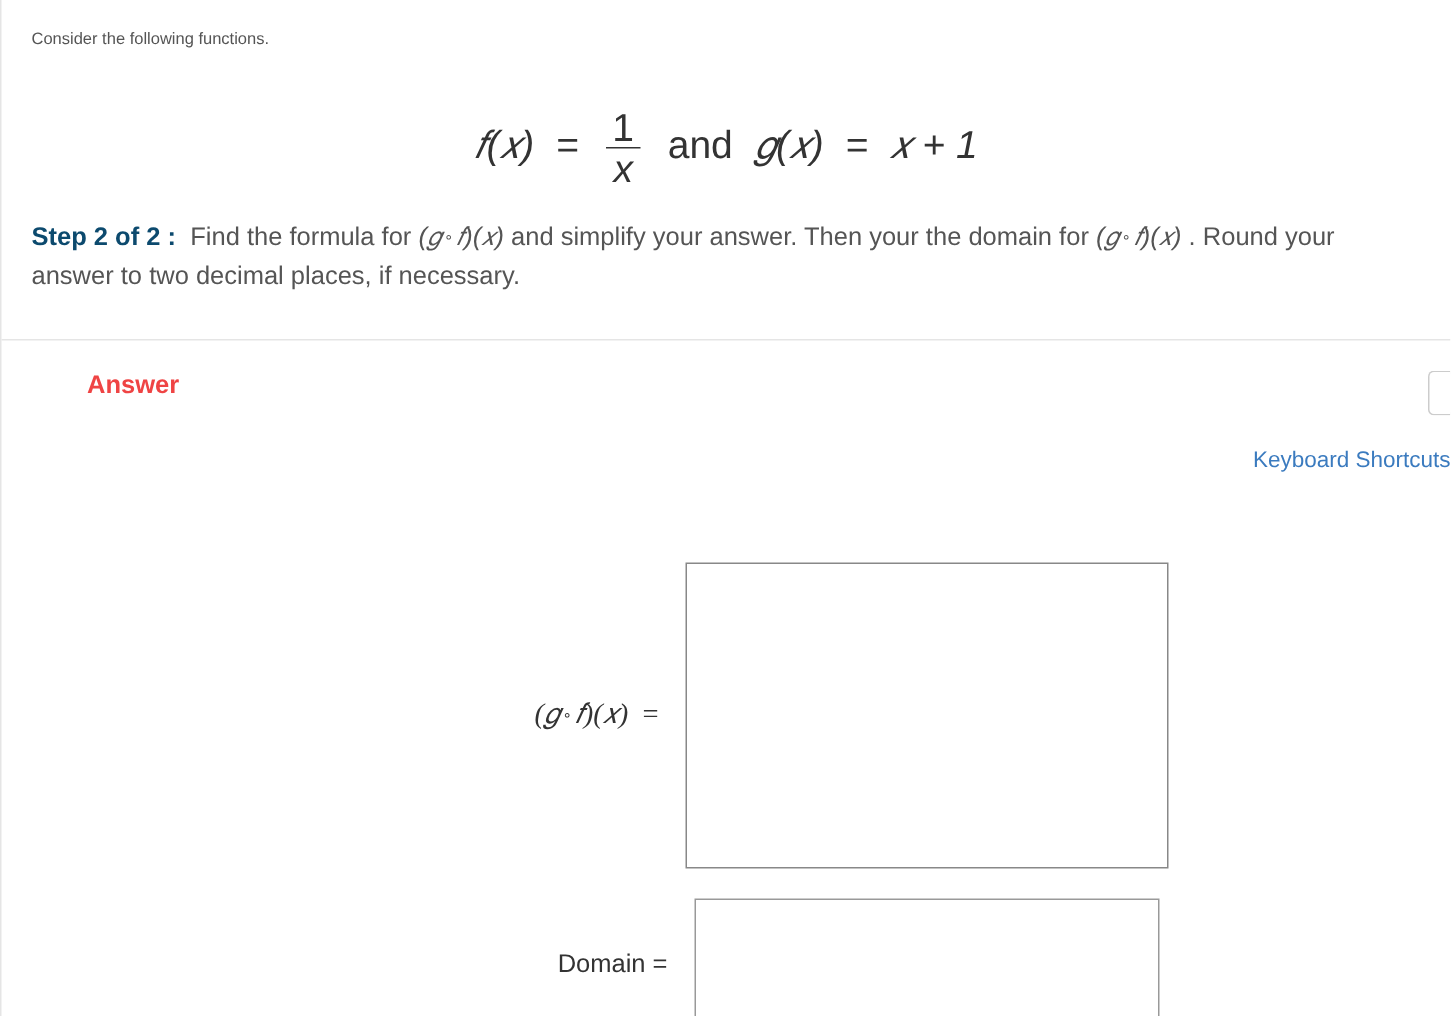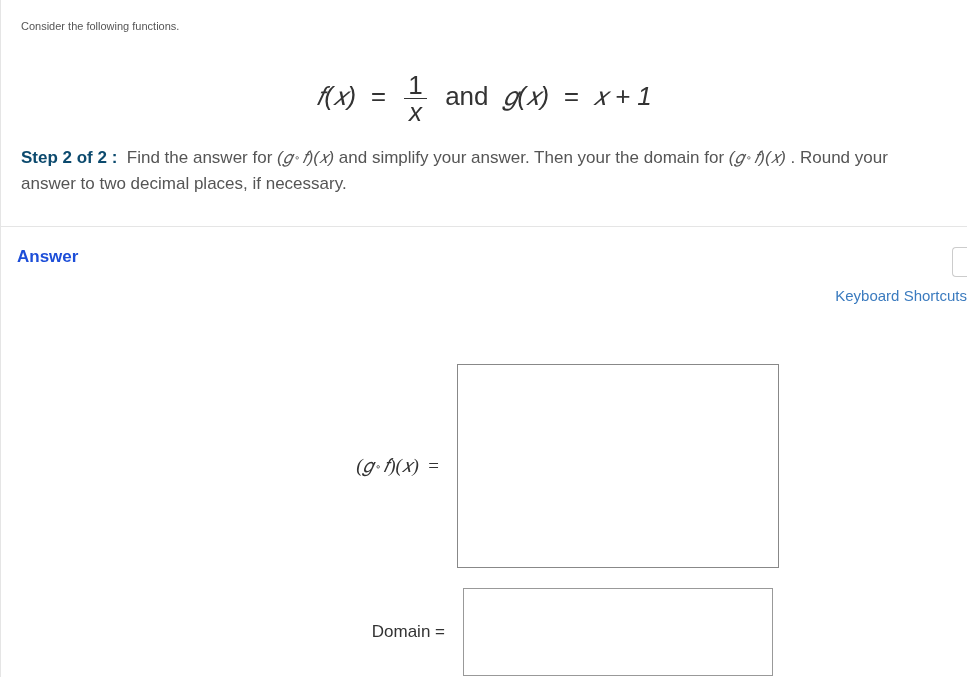--- a/index.html
+++ b/index.html
@@ -63,21 +63,22 @@
   }
   .answer-header {
     display: flex;
     justify-content: space-between;
     align-items: flex-start;
     padding-right: 0;
   }
   .answer-label {
     font-weight: 700;
     font-size: 17px;
-    color: #1d4ed8;
+    color: #ef4444;
+    margin-left: 41px;
   }
   .keypad-box {
     text-align: right;
   }
   .keypad-btn {
     width: 15px;
     height: 30px;
     border: 1px solid #ccc;
     border-right: none;
     border-radius: 4px 0 0 4px;
@@ -87,21 +88,21 @@
     font-size: 14px;
     color: #333;
     display: inline-flex;
     align-items: center;
     padding-left: 6px;
   }
   .keypad-link {
     color: #3b7bbf;
     font-size: 15px;
     display: block;
-    margin-top: 6px;
+    margin-top: 16px;
     text-align: right;
   }
   .inputs-block {
     margin-top: 60px;
   }
   .input-row {
     display: flex;
     align-items: center;
     justify-content: flex-start;
     margin-bottom: 20px;
@@ -163,21 +164,21 @@
       <span class="frac">
         <span class="num">1</span>
         <span class="den"><span style="font-style:italic">x</span></span>
       </span>
       <span>&nbsp;<span>and</span>&nbsp;</span>
       <span class="gx">𝑔(𝑥) &nbsp;=&nbsp; 𝑥 + 1</span>
     </div>
 
     <div class="step-text">
       <b>Step 2 of 2 :</b>&nbsp;
-      <span>Find the answer for </span>
+      <span>Find the formula for </span>
       <span class="compose">(𝑔<span class="dot">∘</span>𝑓)(𝑥)</span>
       <span> and simplify your answer. Then your the domain for </span>
       <span class="compose">(𝑔<span class="dot">∘</span>𝑓)(𝑥)</span>
       <span>. Round your answer to two decimal places, if necessary.</span>
     </div>
   </div>
 
   <div class="answer-area">
     <div class="answer-header">
       <div class="answer-label">Answer</div>

